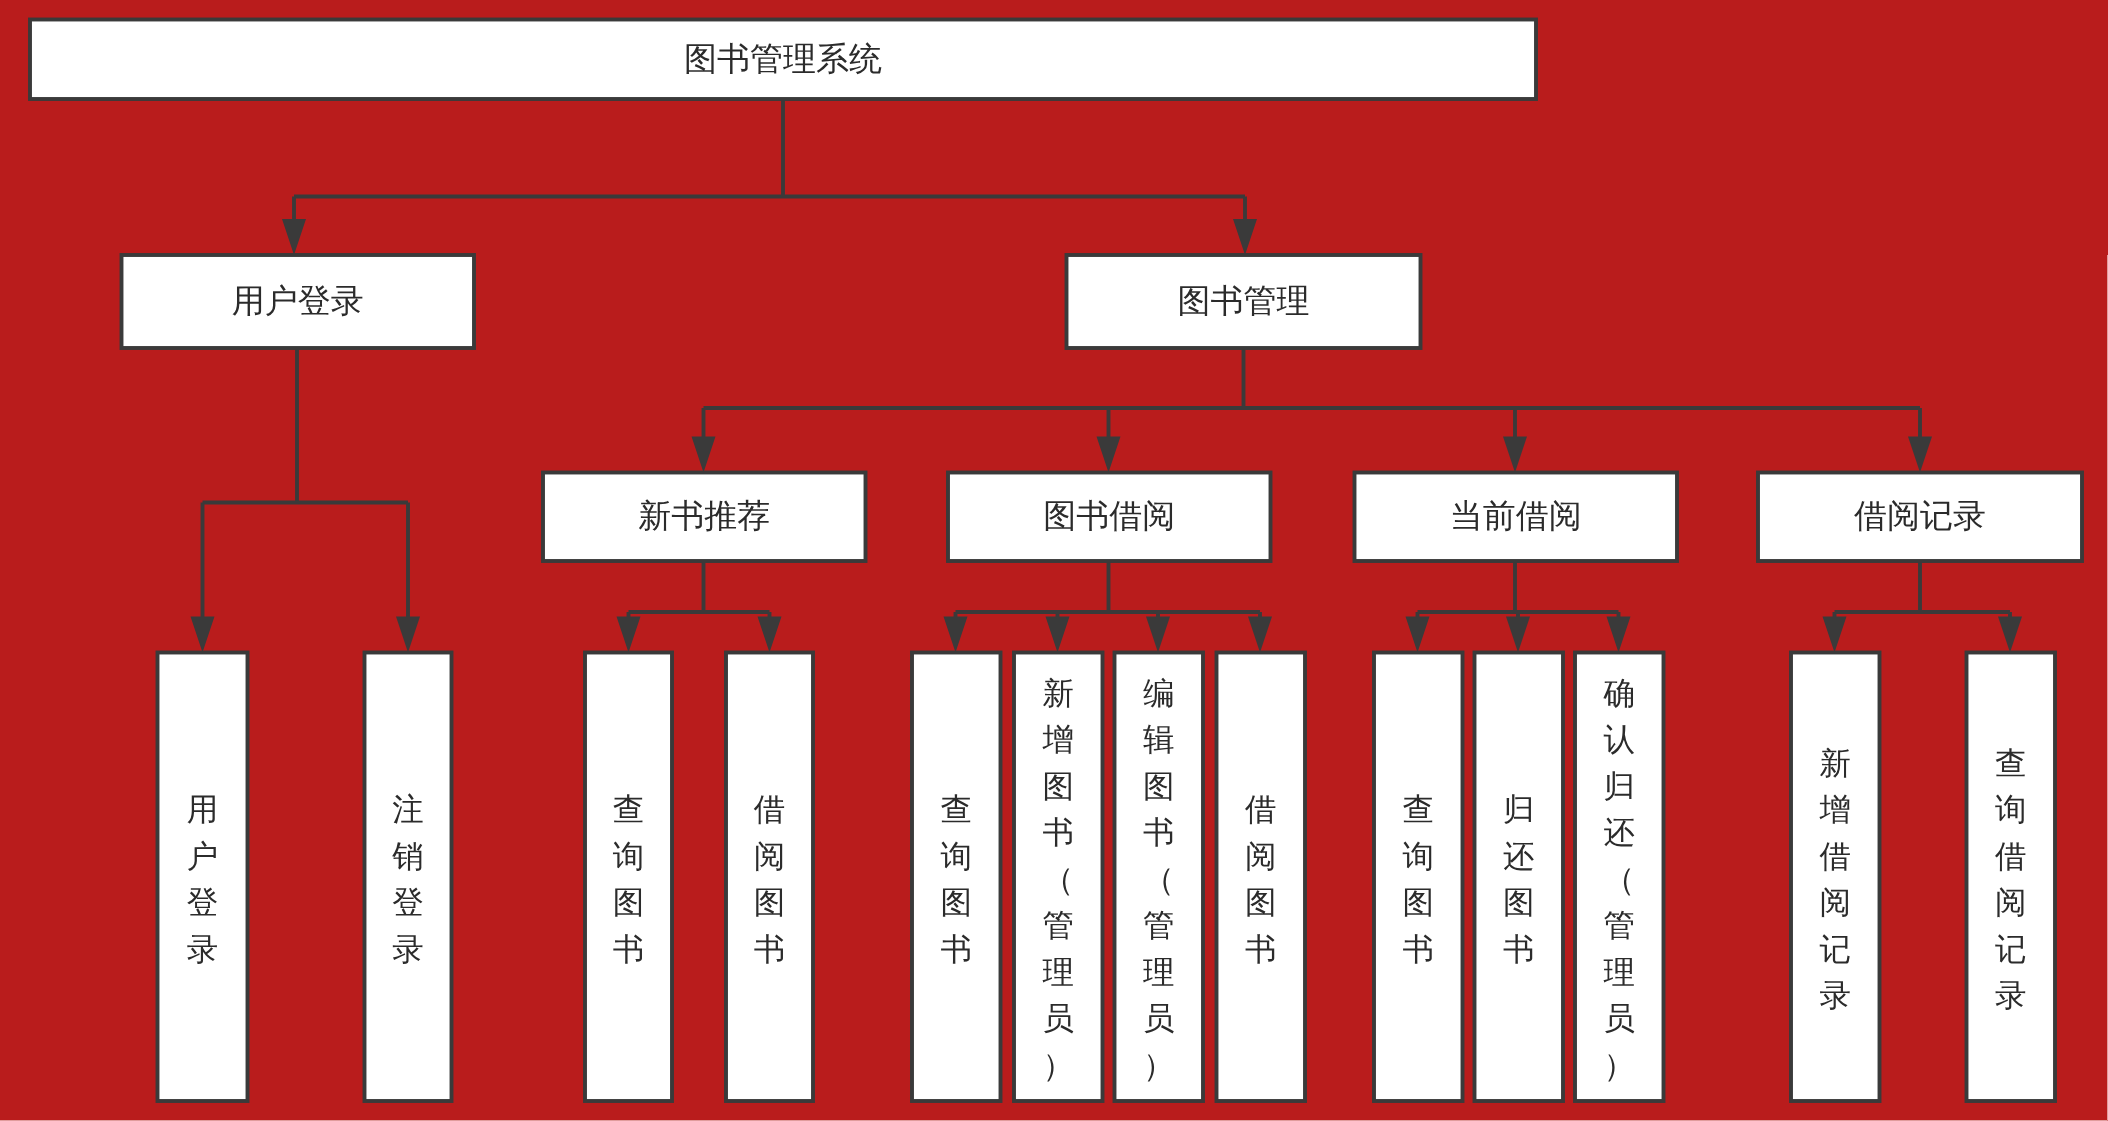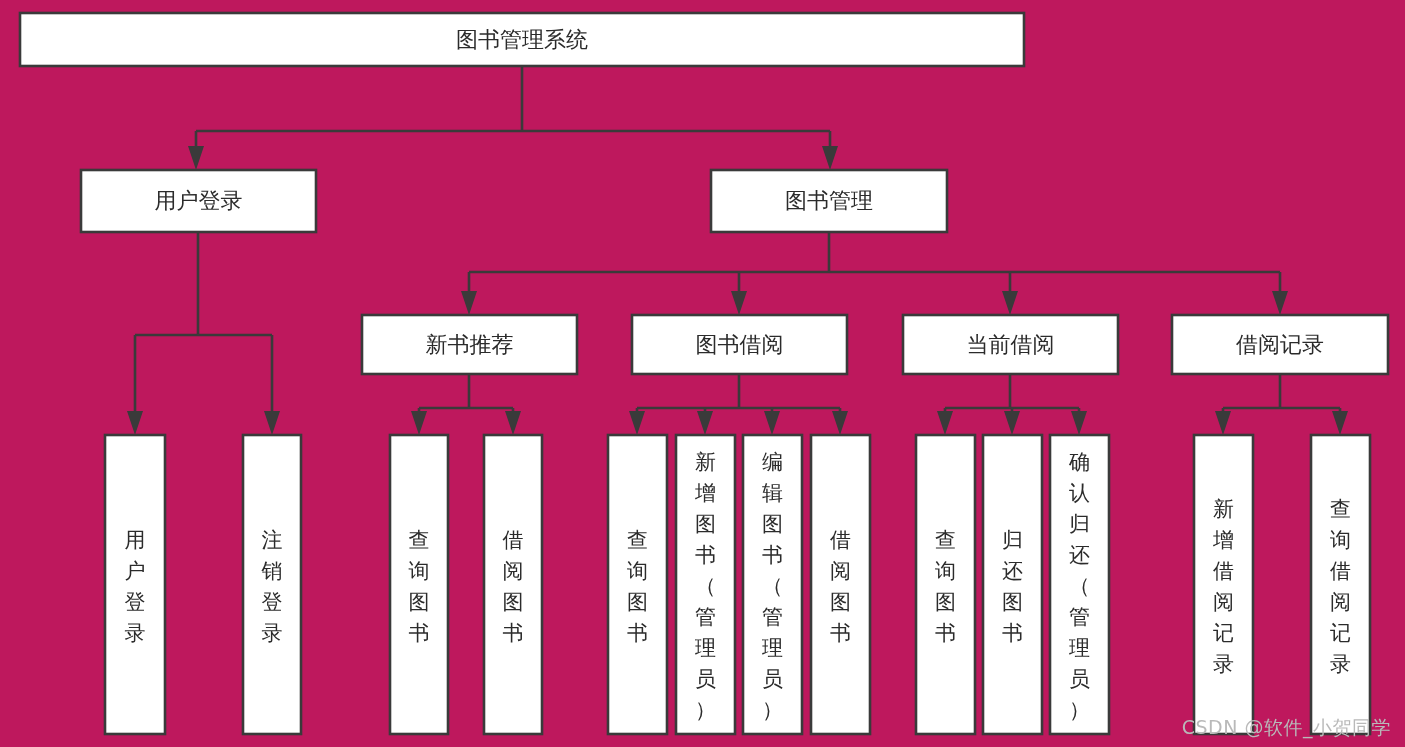--- a/index.html
+++ b/index.html
@@ -4,21 +4,21 @@
 <style>
   html, body {
     margin: 0;
     padding: 0;
     background: #ffffff;
   }
   #page {
     position: relative;
     width: 1405px;
     height: 747px;
-    background: #be185d;
+    background: #b91c1c;
     font-family: "DejaVu Sans", "Liberation Sans", sans-serif;
     overflow: hidden;
   }
   svg#diagram {
     position: absolute;
     left: 0;
     top: 0;
     width: 1405px;
     height: 747px;
   }
@@ -260,15 +260,14 @@
           <text class="node-label-vert" x="1340.5" y="546.68">询</text>
           <text class="node-label-vert" x="1340.5" y="577.68">借</text>
           <text class="node-label-vert" x="1340.5" y="608.68">阅</text>
           <text class="node-label-vert" x="1340.5" y="639.68">记</text>
           <text class="node-label-vert" x="1340.5" y="670.68">录</text>
         </g>
       </g>
 
   </svg>
 
-  <div class="watermark">CSDN @软件_小贺同学</div>
 
 </div>
 
 </body></html>

